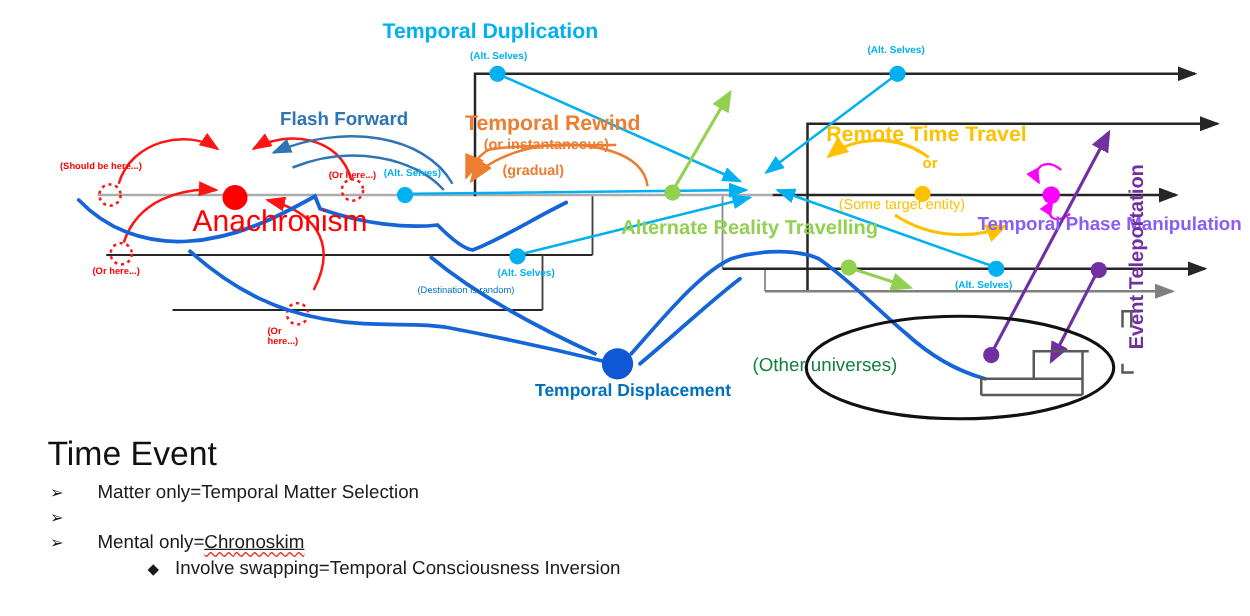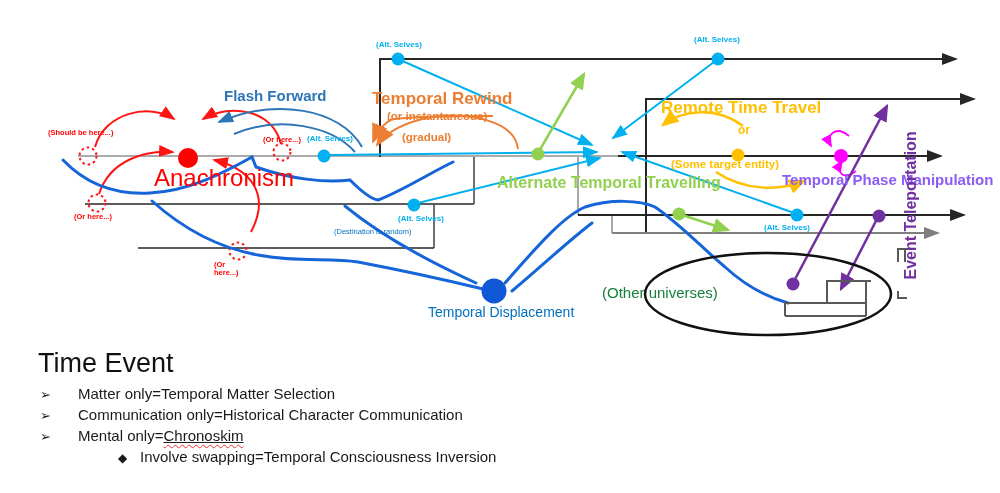--- a/index.html
+++ b/index.html
@@ -14,26 +14,26 @@
   .alt2{left:694px;top:36px;}
   .alt3{left:307px;top:135px;}
   .alt4{left:398px;top:215px;}
   .alt5{left:764px;top:224px;}
   .flashf{left:224px;top:88px;font-size:15px;font-weight:600;color:#2E75B6;}
   .t-rew{left:372px;top:90px;font-size:17px;font-weight:600;color:#ED7D31;}
   .rew-i{left:387px;top:110px;font-size:11.5px;font-weight:600;color:#ED7D31;}
   .rew-g{left:402px;top:131px;font-size:11.5px;font-weight:600;color:#ED7D31;}
   .remote{left:661px;top:99px;font-size:17px;font-weight:600;color:#FFC000;}
   .ror{left:738px;top:124px;font-size:12px;font-weight:600;color:#FFC000;}
-  .rtarget{left:671px;top:158px;font-size:11.5px;font-weight:700;color:#FFC000;}
+  .rtarget{left:671px;top:158px;font-size:11.5px;font-weight:400;color:#FFC000;}
   .alt-real{left:497px;top:175px;font-size:16px;font-weight:600;color:#92D050;}
   .t-phase{left:782px;top:172px;font-size:15px;font-weight:600;color:#8b5cf6;}
   .evt{left:816px;top:197px;width:190px;font-size:16px;font-weight:600;color:#7030A0;
        text-align:center;transform:rotate(-90deg);}
-  .t-disp{left:428px;top:305px;font-size:14px;font-weight:400;color:#0070C0;}
+  .t-disp{left:428px;top:305px;font-size:14px;font-weight:700;color:#0070C0;}
   .dest{left:334px;top:228px;font-size:7.5px;font-weight:normal;color:#0070C0;}
   .o-univ{left:602px;top:285px;font-size:15px;color:#15803d;}
   .anach{left:154px;top:165px;font-size:24px;font-weight:400;color:#FF0000;}
   .red-sm{color:#FF0000;font-size:7.5px;font-weight:bold;}
   .shb{left:5px;top:129px;margin-left:43px;}
   .oh1{left:263px;top:136px;}
   .oh2{left:74px;top:213px;}
   .oh3{left:214px;top:261px;white-space:normal;width:34px;}
   .legend{position:absolute;left:0;top:348px;width:760px;color:#1a1a1a;}
   .legend h1{margin:0 0 6px 38px;font-size:27px;font-weight:400;color:#111;}
@@ -174,53 +174,53 @@
     <circle cx="538" cy="154" r="6.5" fill="#92D050"></circle>
     <circle cx="679" cy="214" r="6.5" fill="#92D050"></circle>
     <circle cx="738" cy="155" r="6.5" fill="#FFC000"></circle>
     <circle cx="841" cy="156" r="7" fill="#FF00FF"></circle>
     <circle cx="879" cy="216" r="6.5" fill="#7030A0"></circle>
     <circle cx="793" cy="284" r="6.5" fill="#7030A0"></circle>
     <circle cx="494" cy="291" r="12.5" fill="#1057D5"></circle>
   </g>
 </svg>
 
+<div class="lbl t-dup">Temporal Duplication</div>
 <div class="lbl tiny cyan alt1">(Alt. Selves)</div>
 <div class="lbl tiny cyan alt2">(Alt. Selves)</div>
 <div class="lbl tiny cyan alt3">(Alt. Selves)</div>
 <div class="lbl tiny cyan alt4">(Alt. Selves)</div>
 <div class="lbl tiny cyan alt5">(Alt. Selves)</div>
 <div class="lbl flashf">Flash Forward</div>
 <div class="lbl t-rew">Temporal Rewind</div>
 <div class="lbl rew-i">(or instantaneous)</div>
 <div class="lbl rew-g">(gradual)</div>
 <div class="lbl remote">Remote Time Travel</div>
 <div class="lbl ror">or</div>
 <div class="lbl rtarget">(Some target entity)</div>
-<div class="lbl alt-real">Alternate Temporal Travelling</div>
+<div class="lbl alt-real">Alternate Reality Travelling</div>
 <div class="lbl t-phase">Temporal Phase Manipulation</div>
 <div class="lbl evt">Event Teleportation</div>
 <div class="lbl t-disp">Temporal Displacement</div>
 <div class="lbl dest">(Destination is random)</div>
 <div class="lbl o-univ">(Other universes)</div>
 <div class="lbl anach">Anachronism</div>
 <div class="lbl red-sm shb">(Should be here...)</div>
 <div class="lbl red-sm oh1">(Or here...)</div>
 <div class="lbl red-sm oh2">(Or here...)</div>
 <div class="lbl red-sm oh3">(Or here...)</div>
 
 <div class="legend">
   <h1>Time Event</h1>
   <div class="lrow">
     <span class="mark">➢</span>
     <span>Matter only=Temporal Matter Selection</span>
   </div>
   <div class="lrow">
     <span class="mark">➢</span>
-    <span>Communication only=Historical Character Communication</span>
   </div>
   <div class="lrow">
     <span class="mark">➢</span>
     <span><span>Mental only=</span><span class="uline"><span class="wavy">Chronoskim</span></span></span>
   </div>
   <div class="lrow sub">
     <span class="mark">◆</span>
     <span>Involve swapping=Temporal Consciousness Inversion</span>
   </div>
 </div>

